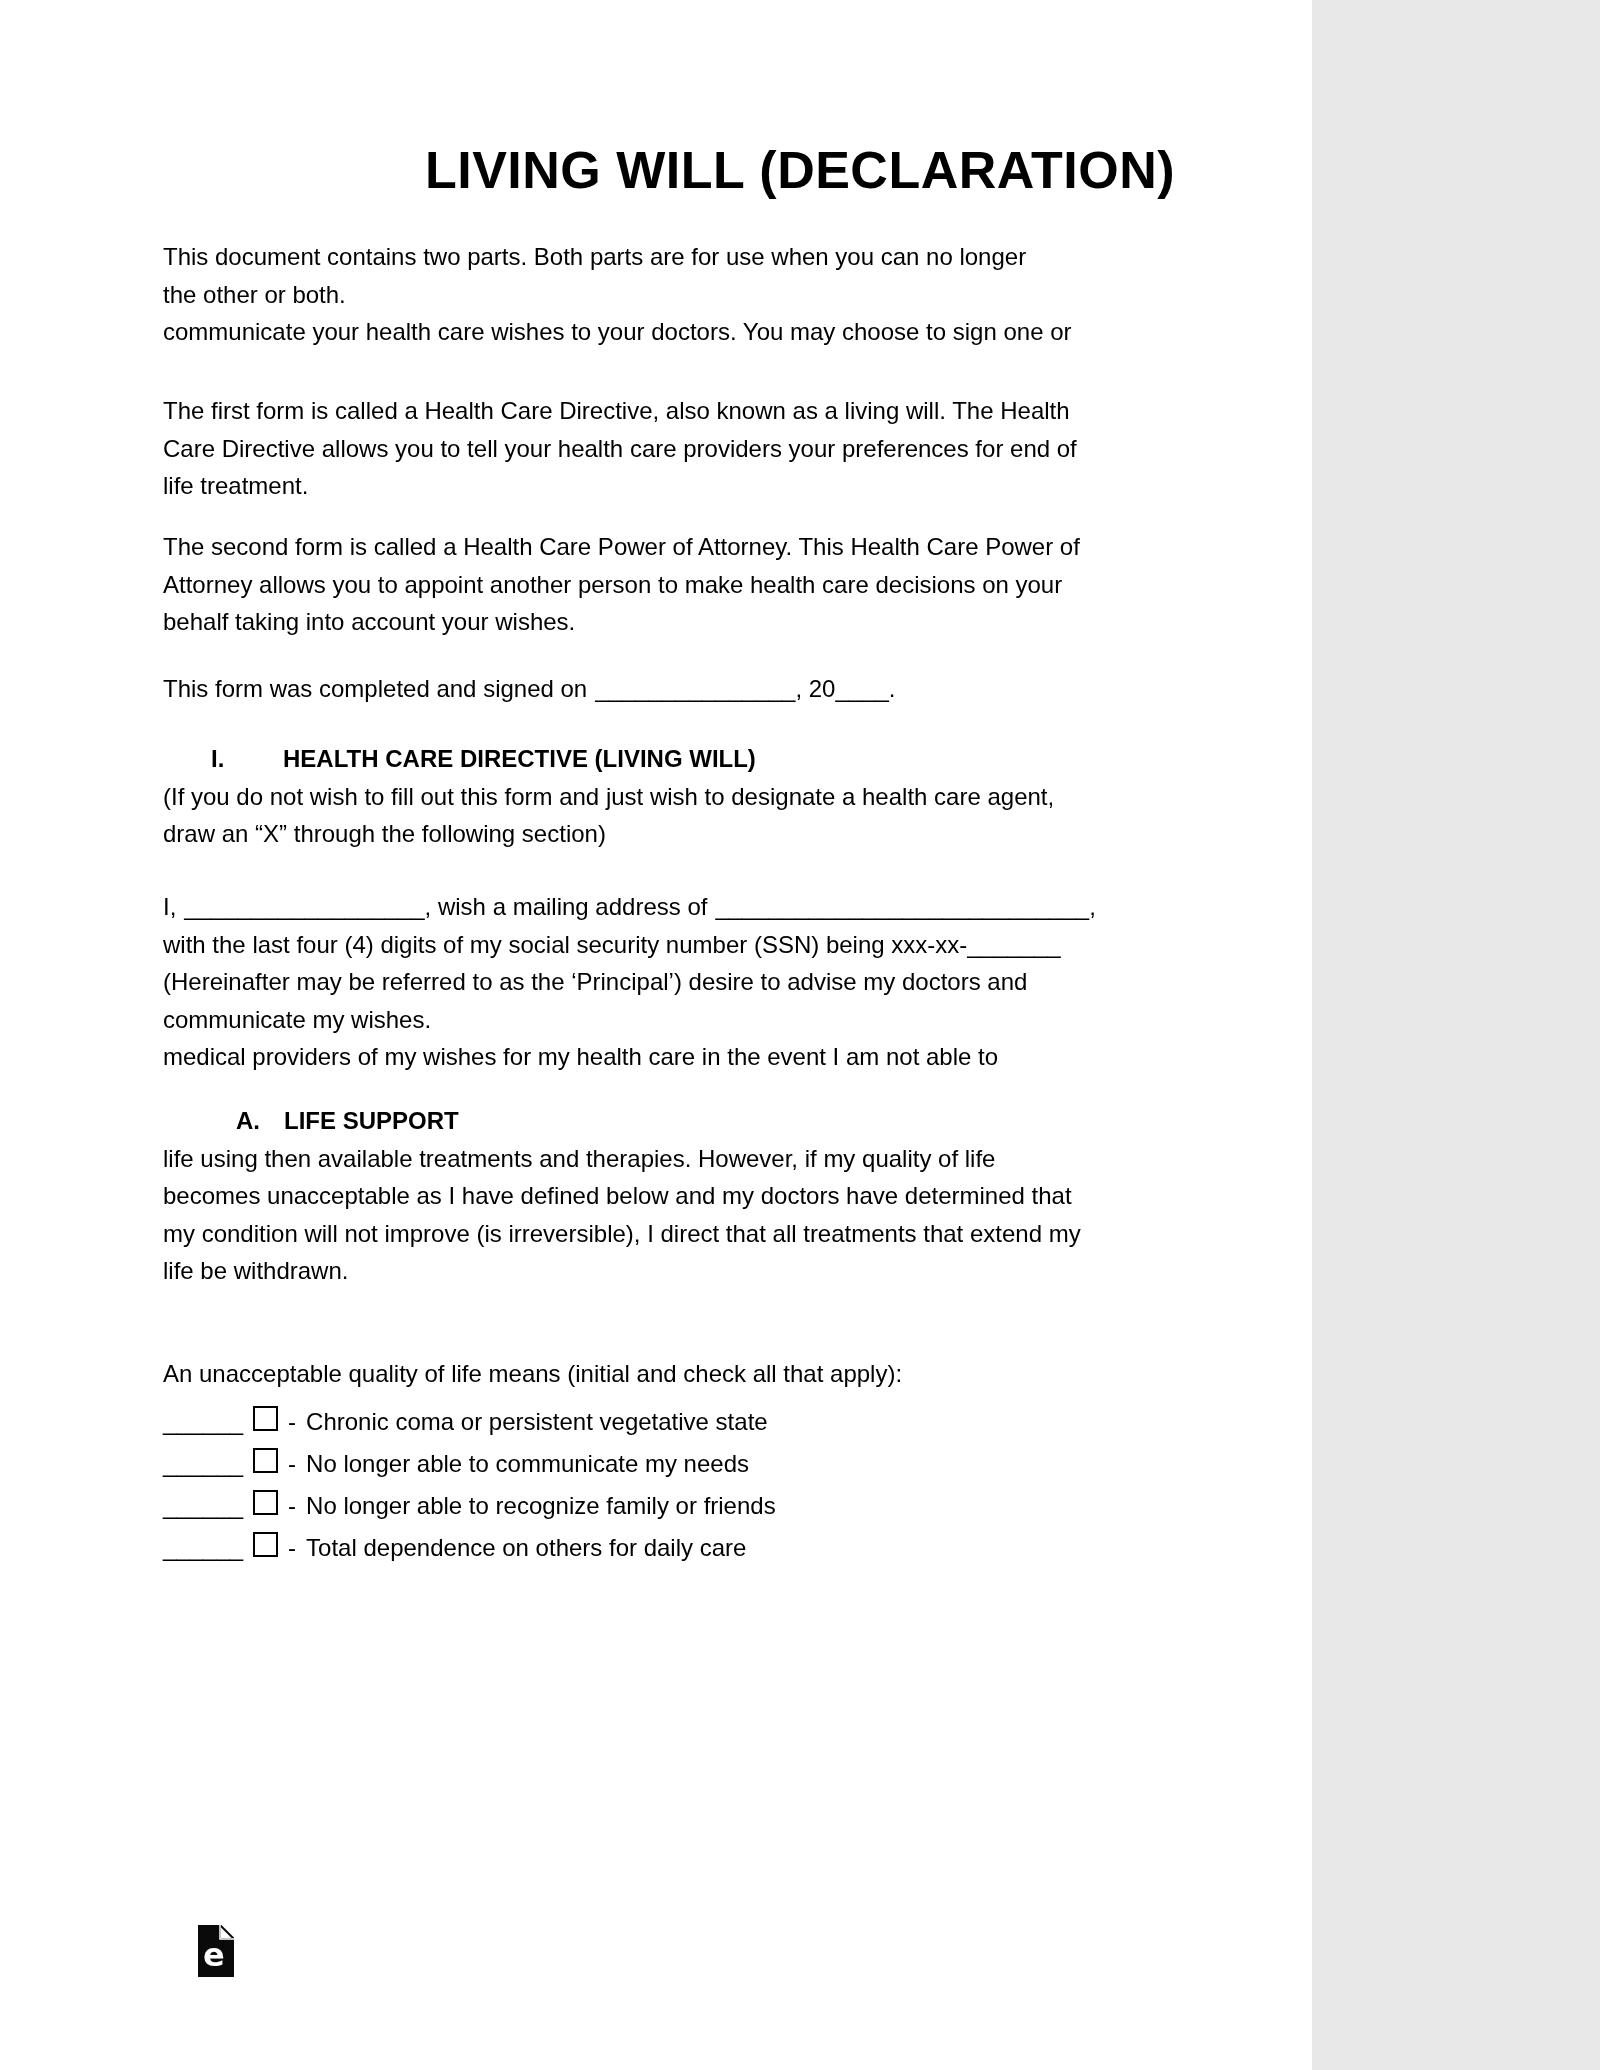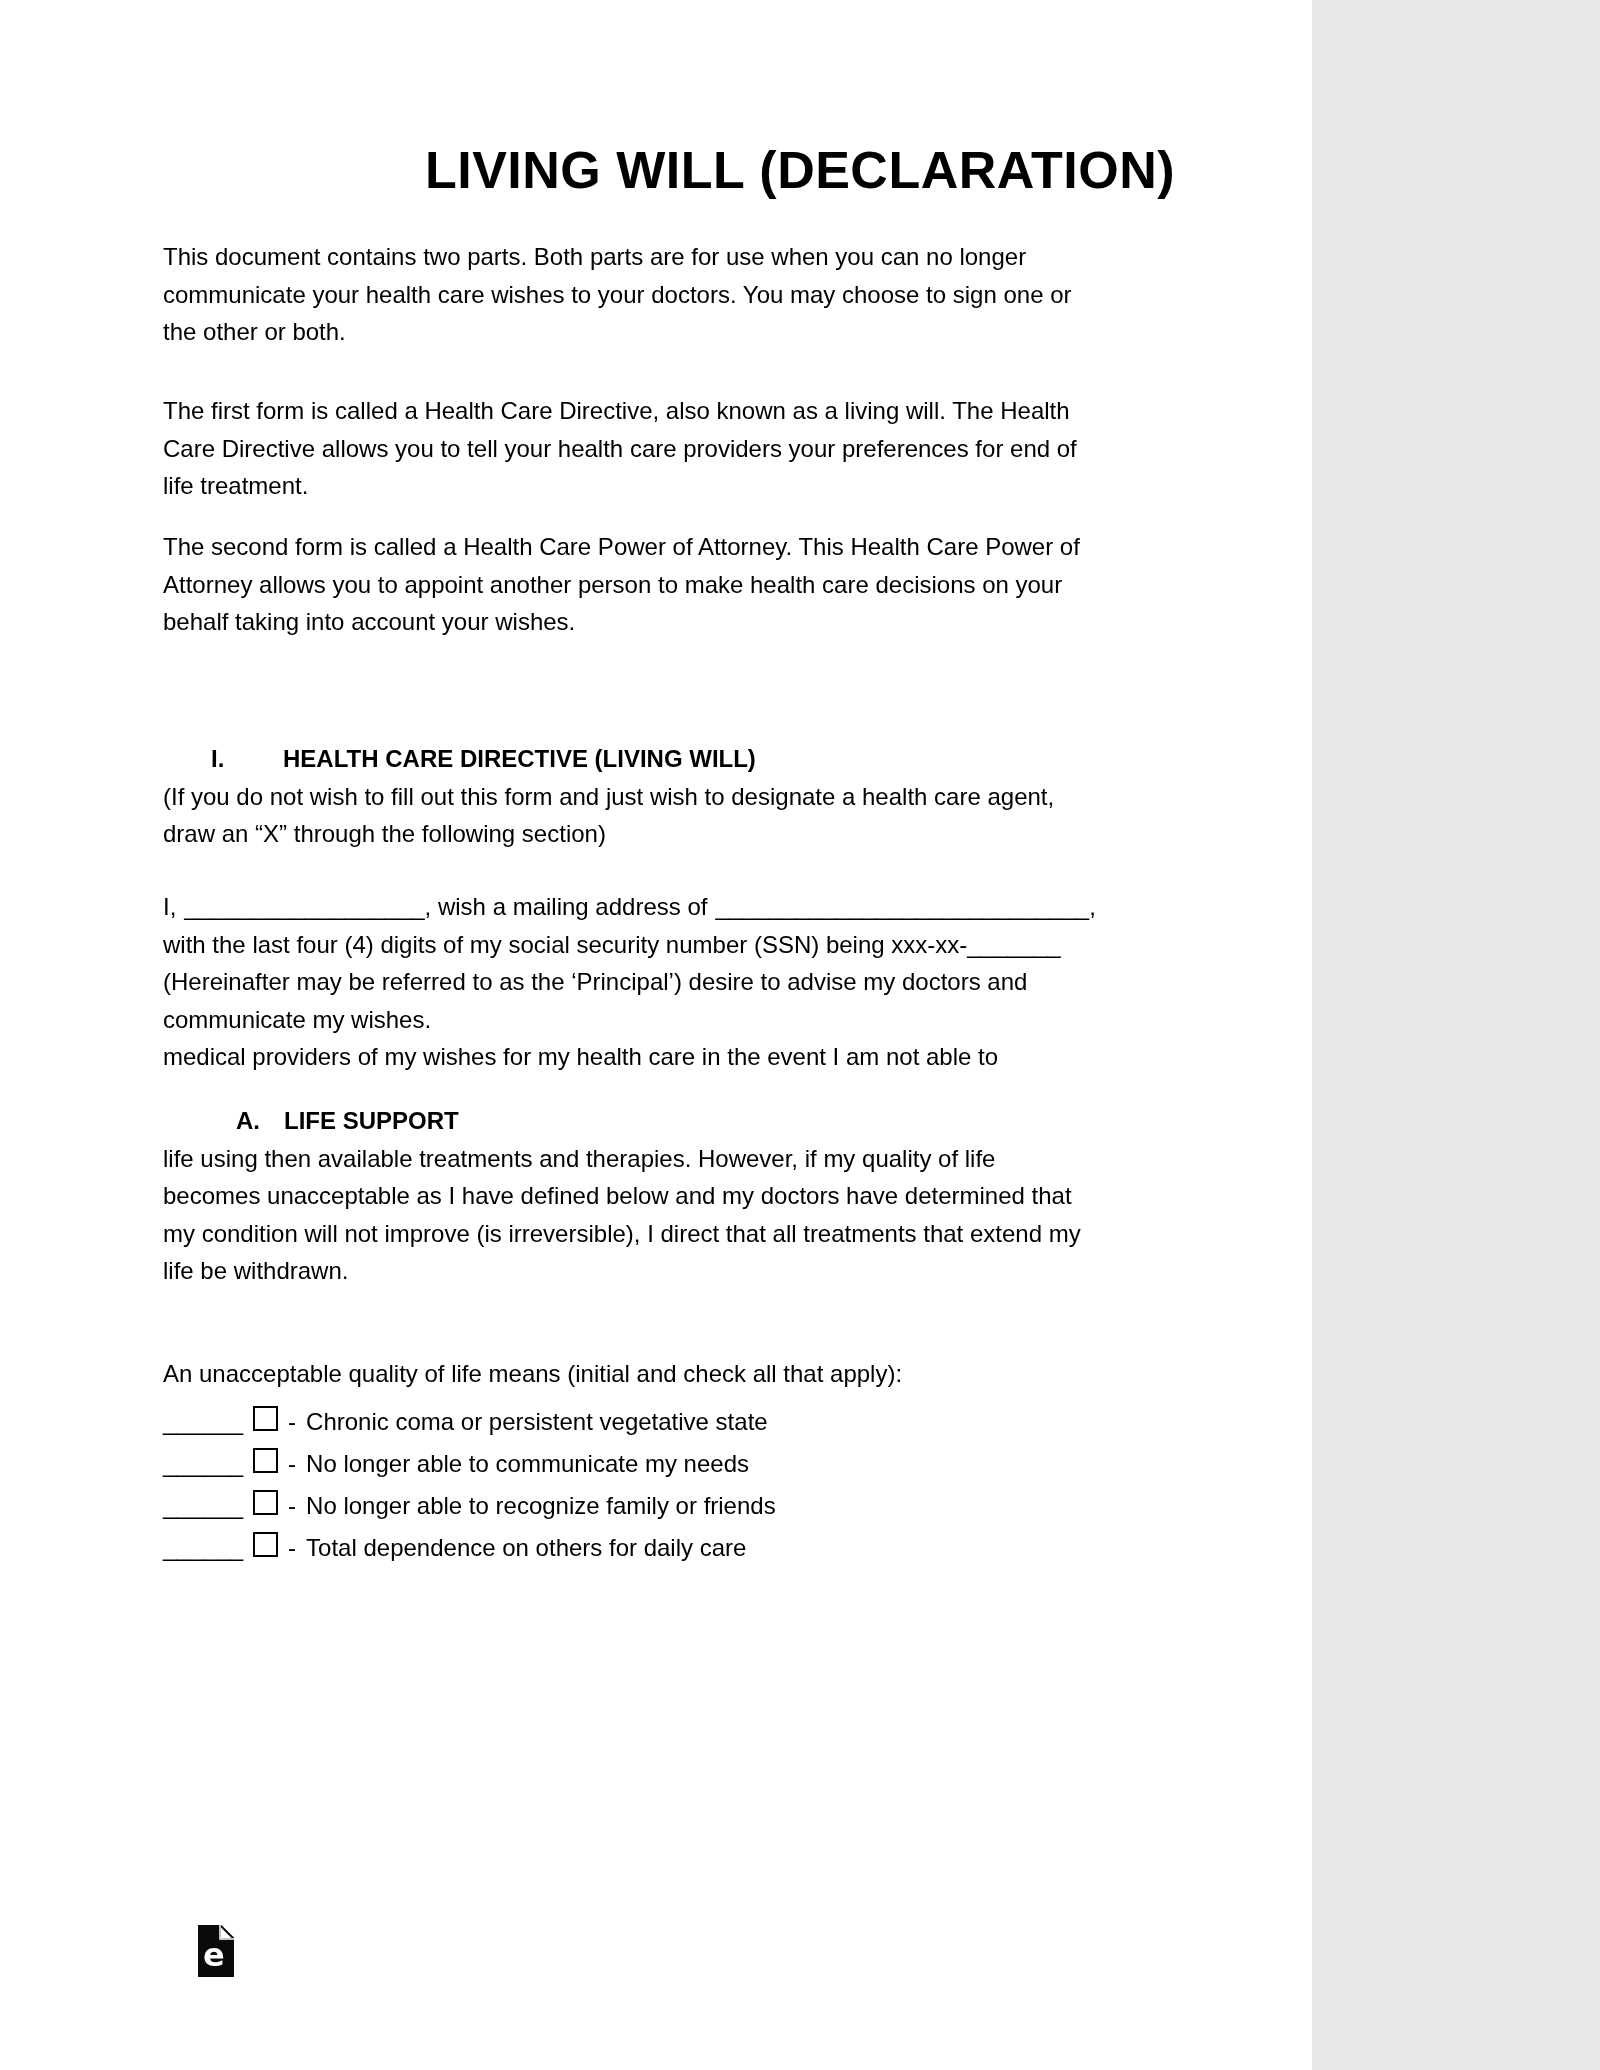--- a/index.html
+++ b/index.html
@@ -48,36 +48,39 @@
 </style>
 </head>
 <body>
 
 <div class="page">
 
   <div class="abs doc-title">LIVING WILL (DECLARATION)</div>
 
   <div class="abs body-block" style="top:238px;">
     <div class="line">This document contains two parts. Both parts are for use when you can no longer</div>
+    <div class="line">the other or both.</div>
     <div class="line">communicate your health care wishes to your doctors. You may choose to sign one or</div>
-    <div class="line">the other or both.</div>
   </div>
 
   <div class="abs body-block" style="top:392px;">
     <div class="line">The first form is called a Health Care Directive, also known as a living will.  The Health</div>
     <div class="line">Care Directive allows you to tell your health care providers your preferences for end of</div>
     <div class="line">life treatment.</div>
   </div>
 
   <div class="abs body-block" style="top:528px;">
     <div class="line">The second form is called a Health Care Power of Attorney. This Health Care Power of</div>
     <div class="line">Attorney allows you to appoint another person to make health care decisions on your</div>
     <div class="line">behalf taking into account your wishes.</div>
   </div>
 
+  <div class="abs body-block line" style="top:670px;">
+    <span>This form was completed and signed on</span><span class="blank gapL">_______________</span><span>, 20</span><span class="blank">____</span><span>.</span>
+  </div>
 
   <div class="abs body-block" style="top:740px;">
     <div class="sec-heading sec1-head line">
       <span class="sec1-num">I.</span><span>HEALTH CARE DIRECTIVE (LIVING WILL)</span>
     </div>
     <div class="line">(If you do not wish to fill out this form and just wish to designate a health care agent,</div>
     <div class="line">draw an “X” through the following section)</div>
   </div>
 
   <div class="abs body-block" style="top:888px;">

